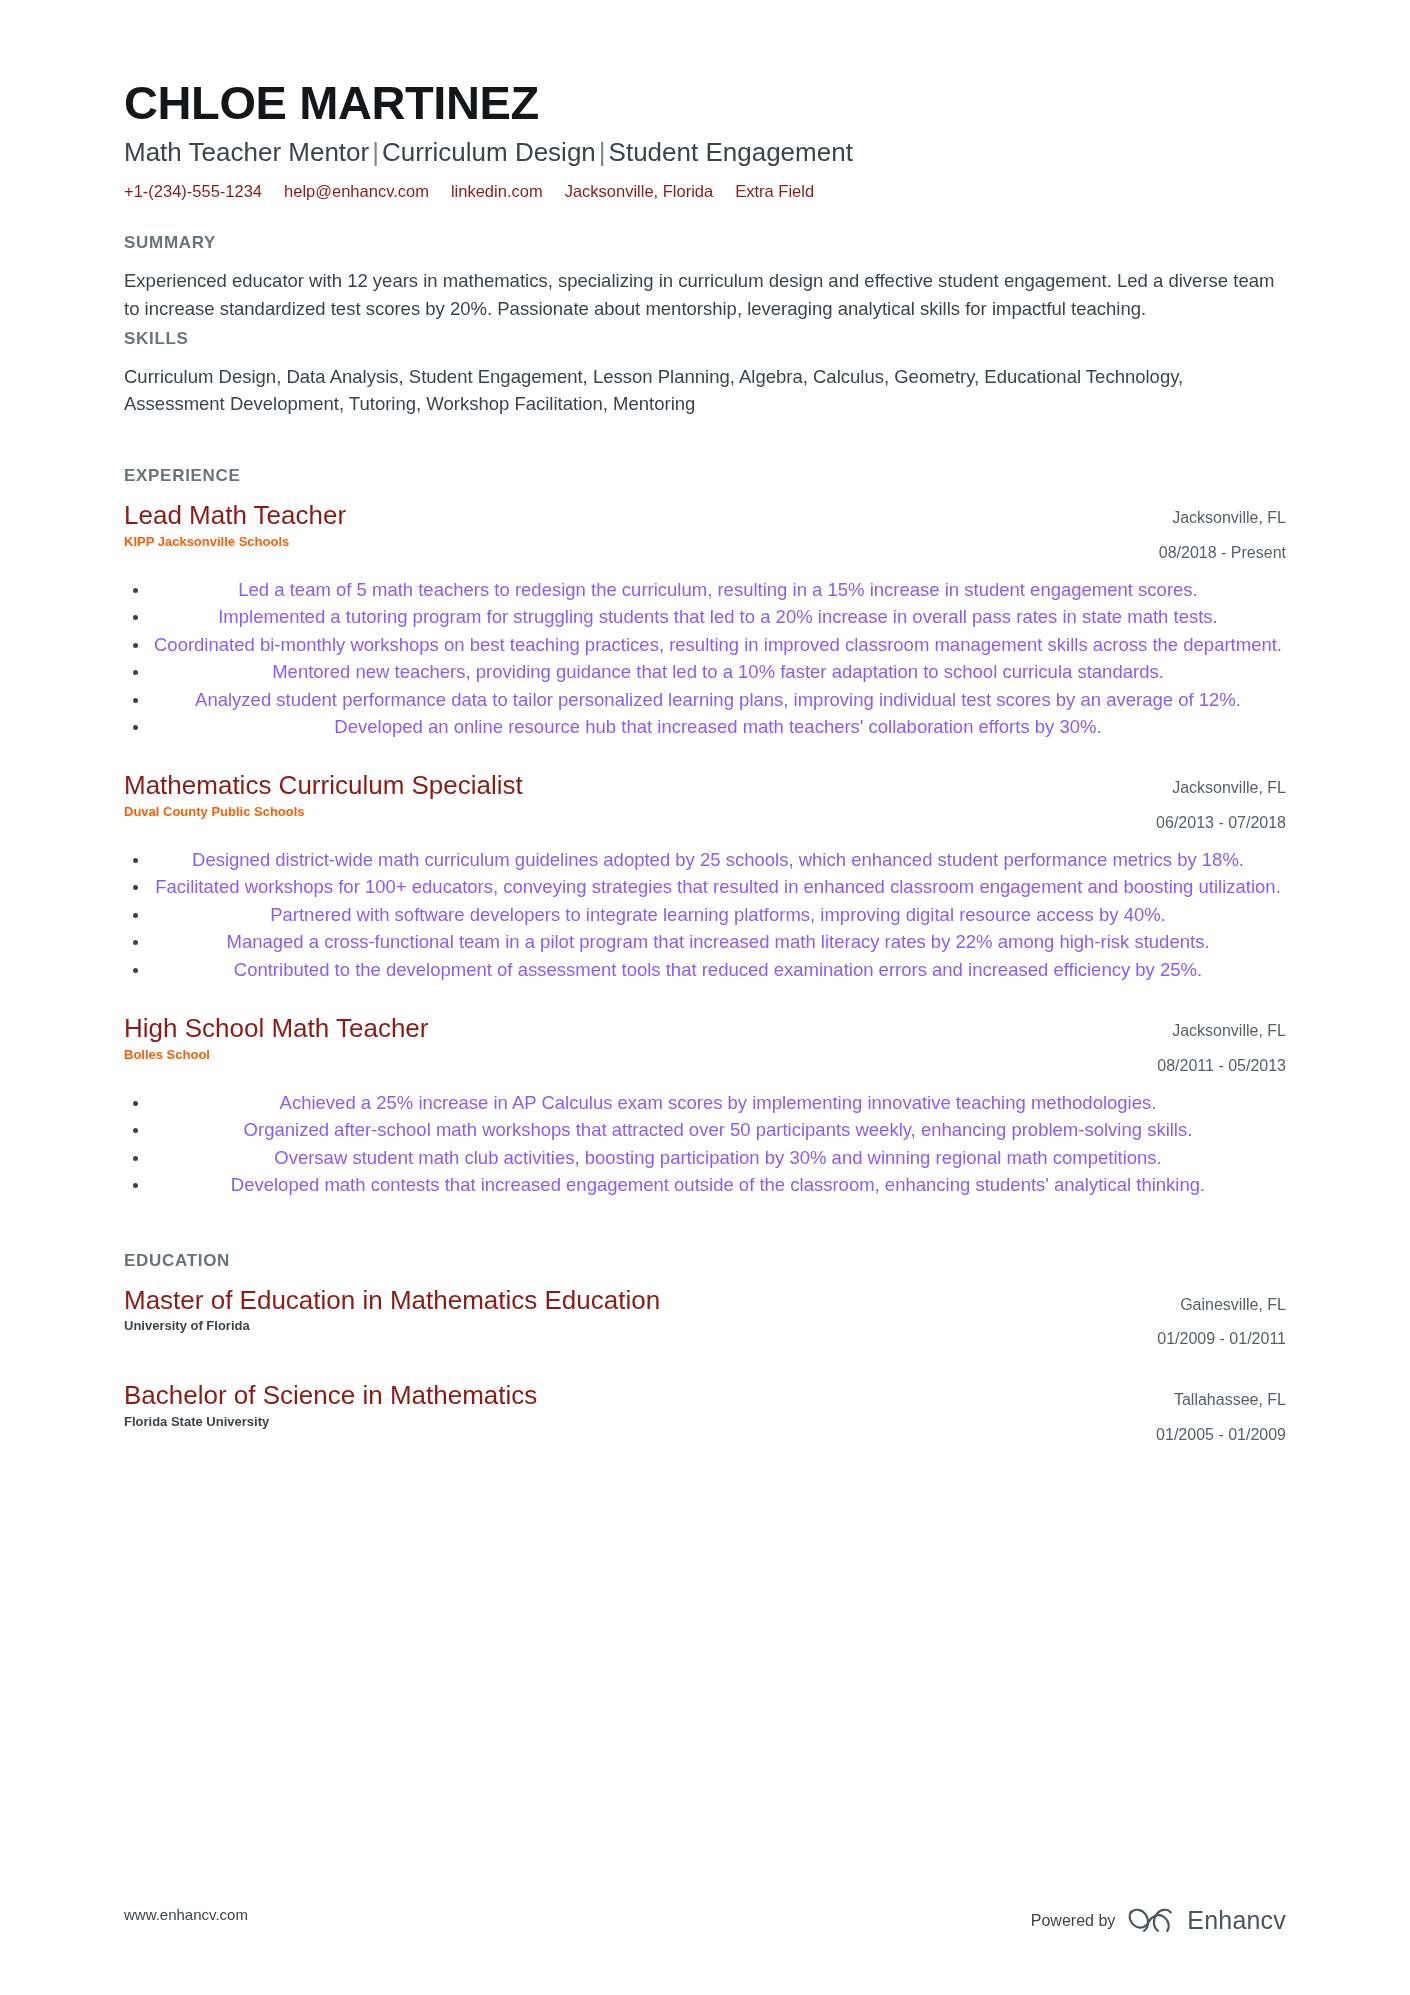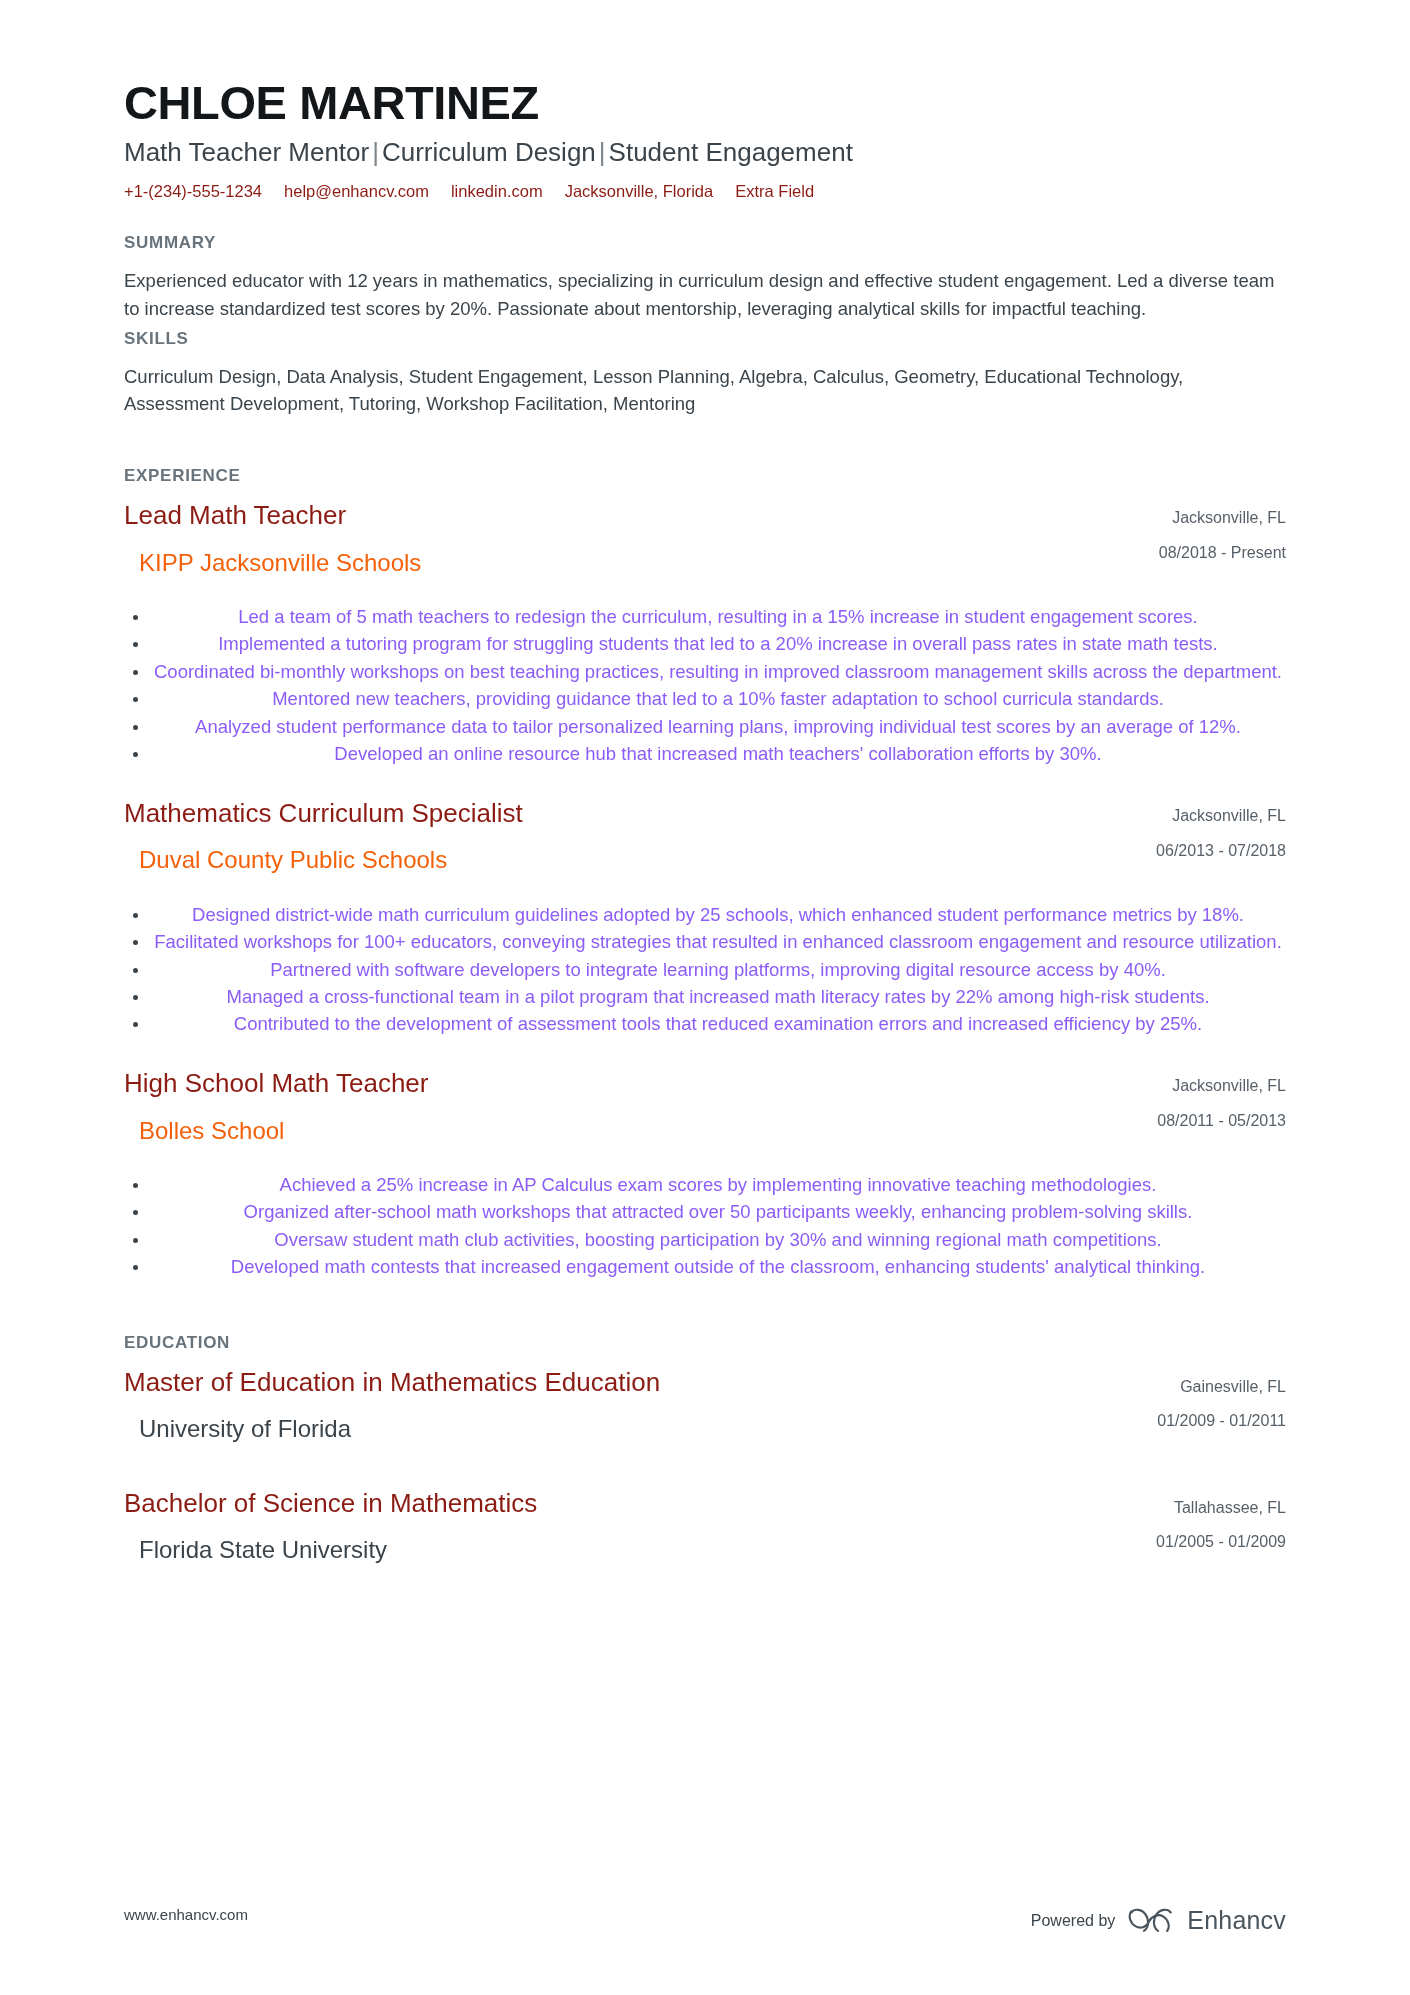--- a/index.html
+++ b/index.html
@@ -92,25 +92,25 @@
     padding-top: 6px;
   }
   .entry-title {
     font-size: 26px;
     font-weight: 400;
     color: #8c1c13;
     line-height: 1.22;
     margin: 0 0 2px 0;
   }
   .entry-org {
-    font-size: 24px;
-    font-weight: 400;
+    font-size: 13px;
+    font-weight: 700;
     color: #f4610a;
     line-height: 1.3;
-    margin: 15px;
+    margin: 0;
   }
   .entry-org.plain { color: #3b444b; }
   .entry-loc, .entry-date {
     font-size: 16px;
     color: #565f68;
     line-height: 1.55;
     white-space: nowrap;
   }
   .entry-date { margin-top: 10px; }
 
@@ -230,21 +230,21 @@
               <div class="entry-title">Mathematics Curriculum Specialist</div>
               <div class="entry-org">Duval County Public Schools</div>
             </div>
             <div class="entry-right">
               <div class="entry-loc">Jacksonville, FL</div>
               <div class="entry-date">06/2013 - 07/2018</div>
             </div>
           </div>
           <ul class="bullets">
             <li>Designed district-wide math curriculum guidelines adopted by 25 schools, which enhanced student performance metrics by 18%.</li>
-            <li>Facilitated workshops for 100+ educators, conveying strategies that resulted in enhanced classroom engagement and resource utilization.</li>
+            <li>Facilitated workshops for 100+ educators, conveying strategies that resulted in enhanced classroom engagement and boosting utilization.</li>
             <li>Partnered with software developers to integrate learning platforms, improving digital resource access by 40%.</li>
             <li>Managed a cross-functional team in a pilot program that increased math literacy rates by 22% among high-risk students.</li>
             <li>Contributed to the development of assessment tools that reduced examination errors and increased efficiency by 25%.</li>
           </ul>
         </div>
         <div class="entry exp-entry">
           <div class="entry-head">
             <div class="entry-left">
               <div class="entry-title">High School Math Teacher</div>
               <div class="entry-org">Bolles School</div>

